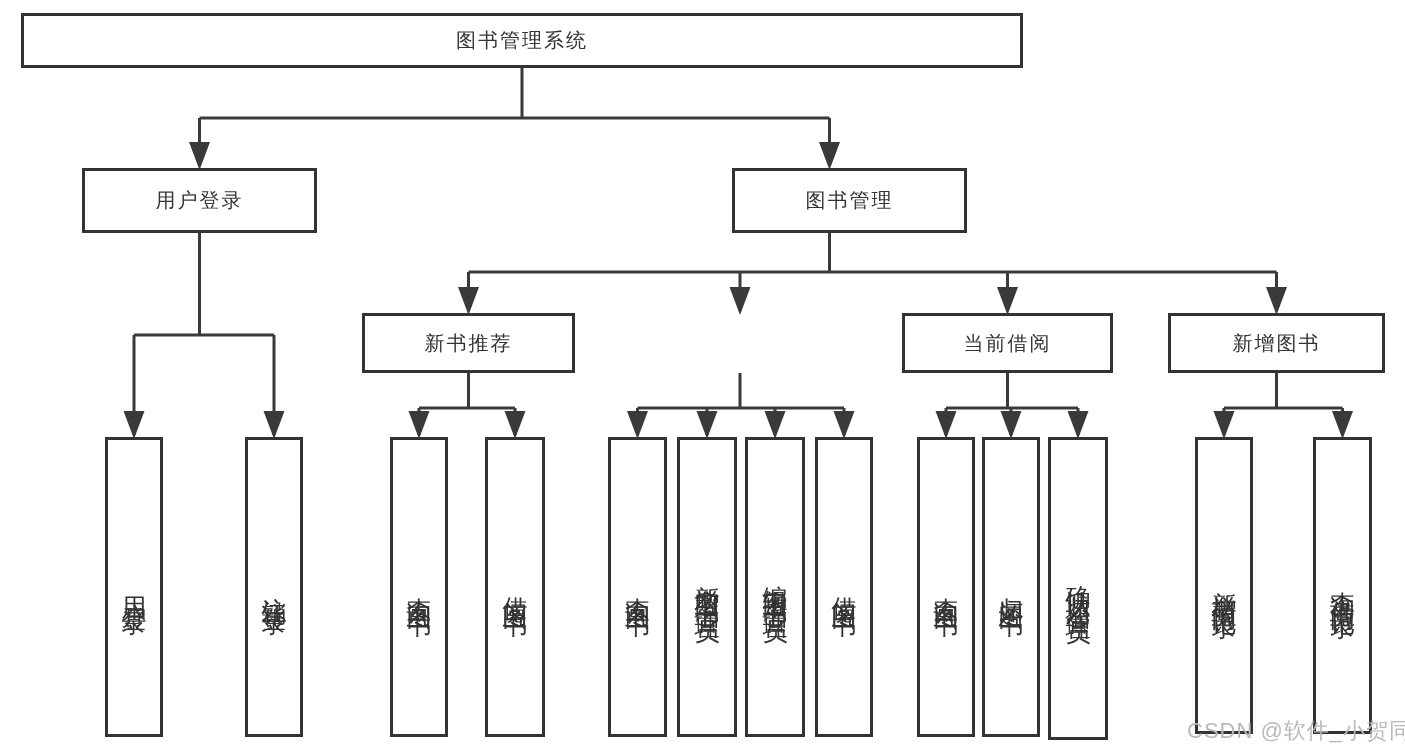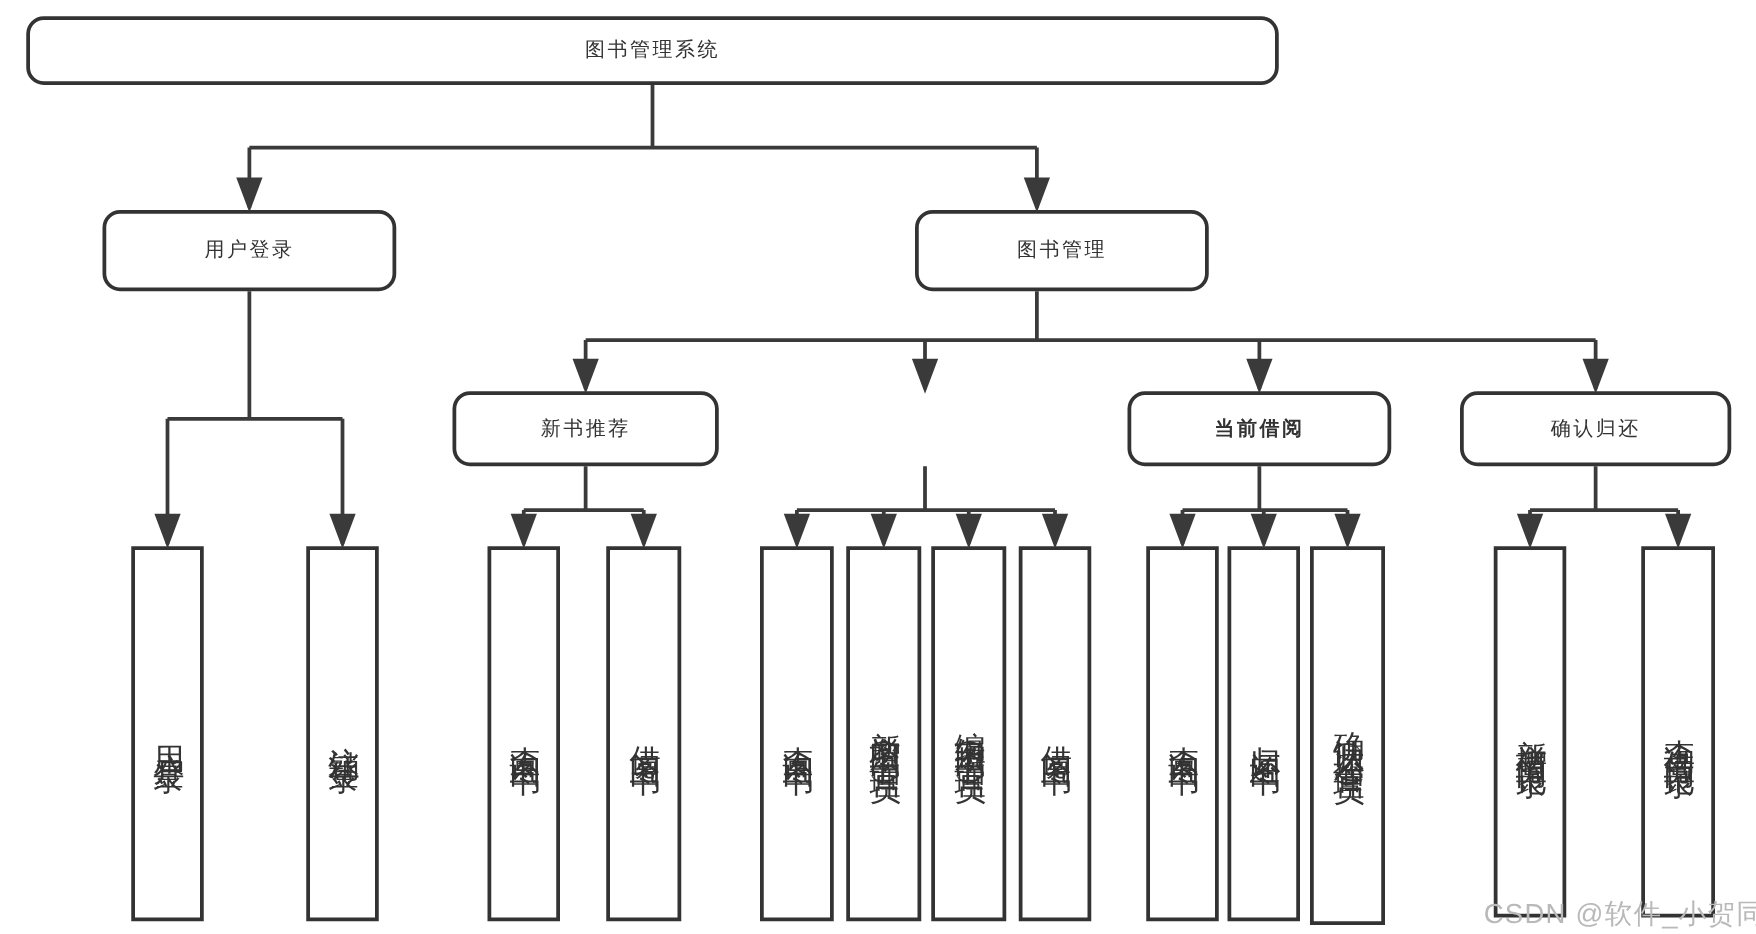--- a/index.html
+++ b/index.html
@@ -21,24 +21,23 @@
     background: #ffffff;
     border: 3px solid #333333;
     color: #333333;
     display: flex;
     align-items: center;
     justify-content: center;
     text-align: center;
     z-index: 2;
   }
   .node.h {
-    font-size: 16px;
+    font-size: 20px;
     letter-spacing: 2px;
     white-space: nowrap;
-    border-radius: 14px;
   }
   .node.v {
     writing-mode: vertical-rl;
     font-size: 25px;
     letter-spacing: 5px;
     line-height: 1;
   }
   #connectors {
     position: absolute;
     left: 0;
@@ -61,22 +60,22 @@
 <body>
 
 <div id="canvas">
 
   <div class="node h" style="left:21px; top:13px; width:1002px; height:55px;">图书管理系统</div>
 
   <div class="node h" style="left:82px; top:168px; width:235px; height:65px;">用户登录</div>
   <div class="node h" style="left:732px; top:168px; width:235px; height:65px;">图书管理</div>
 
   <div class="node h" style="left:362px; top:313px; width:213px; height:60px;text-align:right;">新书推荐</div>
-  <div class="node h" style="left:902px; top:313px; width:211px; height:60px;font-weight:bold;">当前借阅</div>
-  <div class="node h" style="left:1168px; top:313px; width:217px; height:60px;">确认归还</div>
+  <div class="node h" style="left:902px; top:313px; width:211px; height:60px;">当前借阅</div>
+  <div class="node h" style="left:1168px; top:313px; width:217px; height:60px;">新增图书</div>
 
   <div class="node v" style="left:105px; top:437px; width:58px; height:300px;">用户登录</div>
   <div class="node v" style="left:245px; top:437px; width:58px; height:300px;">注销登录</div>
 
   <div class="node v" style="left:390px; top:437px; width:58px; height:300px;">查询图书</div>
   <div class="node v" style="left:485px; top:437px; width:60px; height:300px;">借阅图书</div>
 
   <div class="node v" style="left:608px; top:437px; width:59px; height:300px;">查询图书</div>
   <div class="node v" style="left:677px; top:437px; width:60px; height:300px;">新增图书（管理员）</div>
   <div class="node v" style="left:745px; top:437px; width:60px; height:300px;">编辑图书（管理员）</div>

